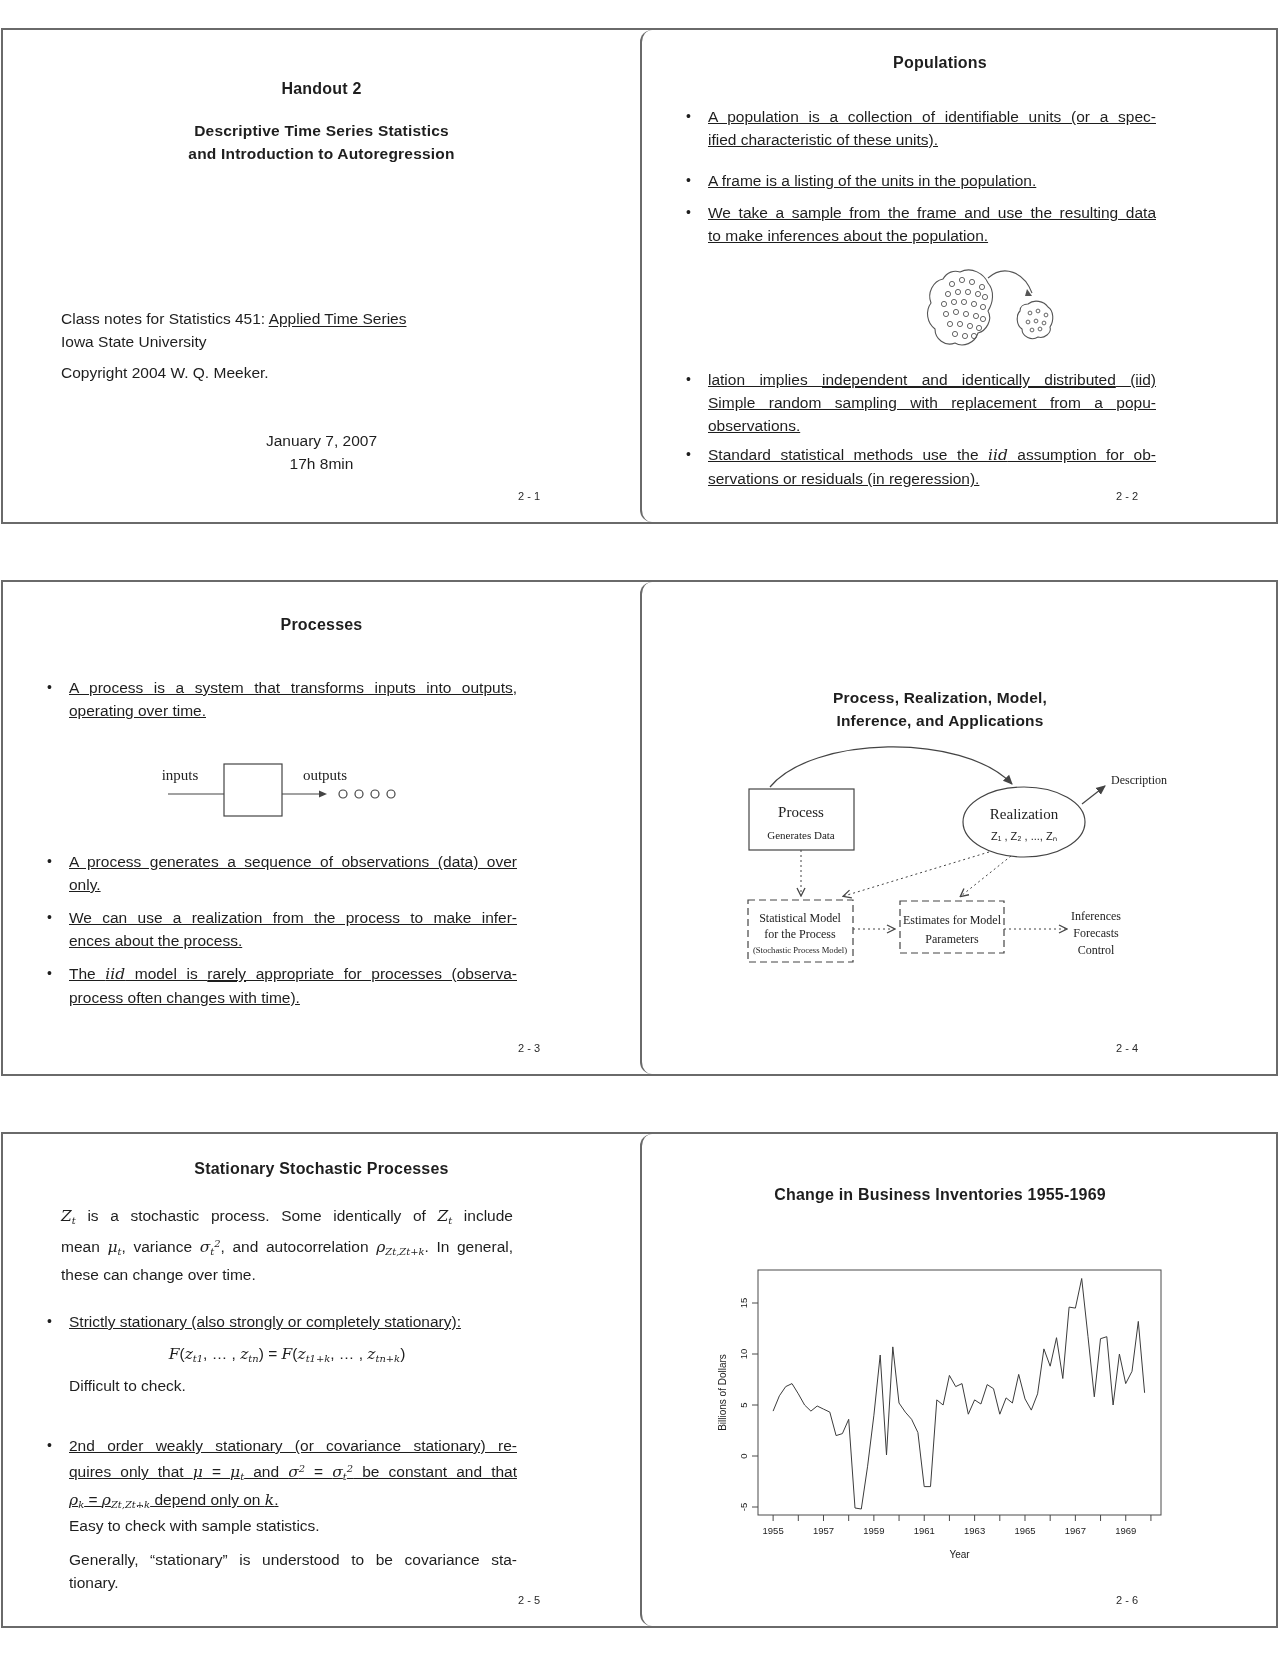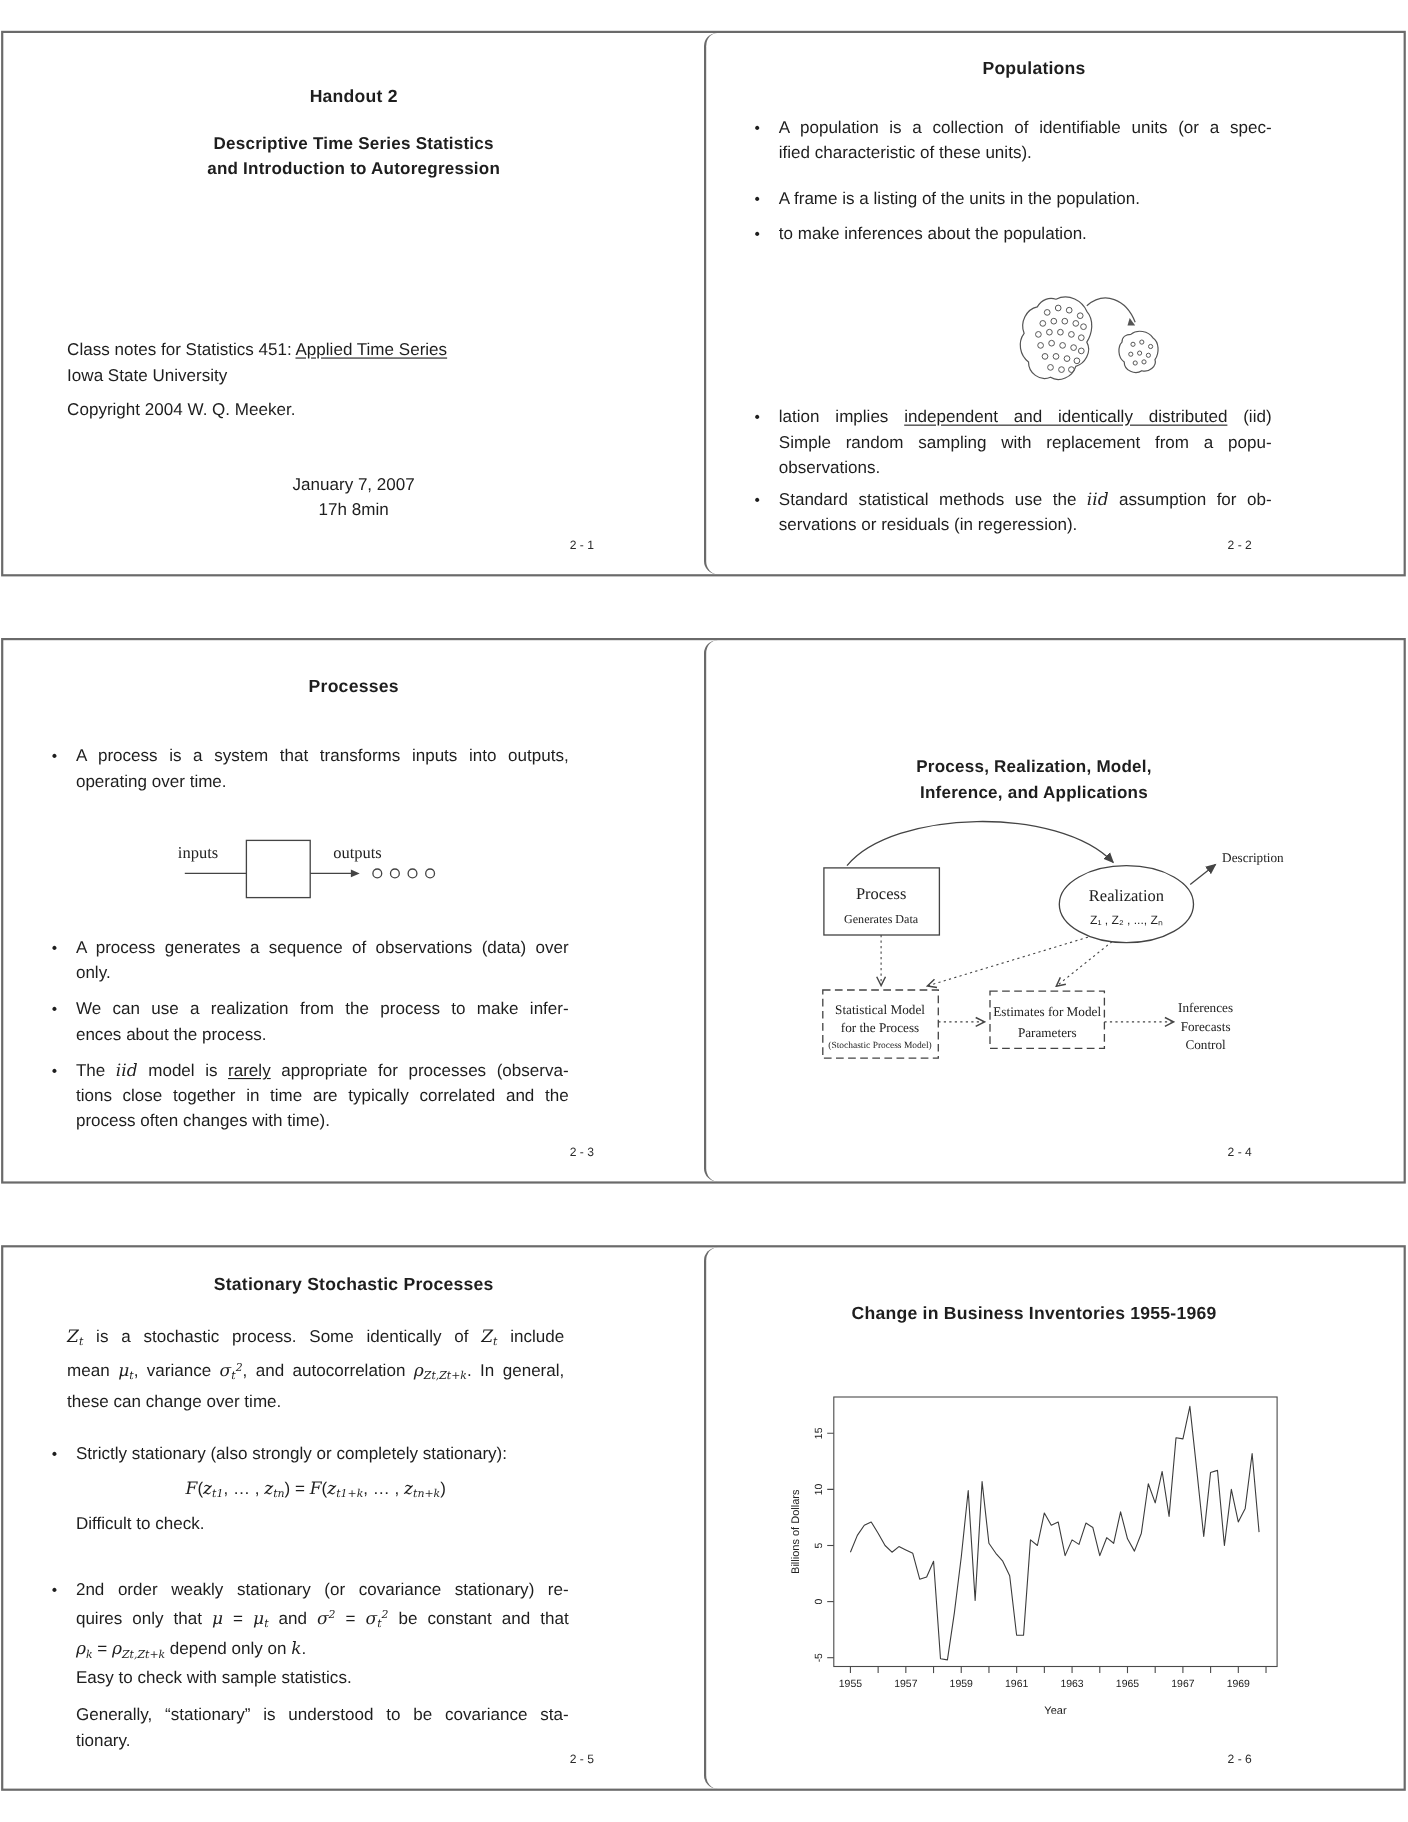--- a/index.html
+++ b/index.html
@@ -13,21 +13,21 @@
   .cell.l{left:0;width:637px;}
   .cell.r{left:637px;width:598px;border-left:2px solid #6a6a6a;box-sizing:border-box;border-radius:12px;}
   .blk{position:absolute;}
   .ctr{width:100%;text-align:center;left:0;}
   .stitle{font-weight:bold;font-size:16px;letter-spacing:.2px;}
   .ln{font-size:15.5px;line-height:23px;}
   .jl{text-align:justify;text-align-last:justify;}
   .ctr .ln{text-align:center;text-align-last:center;}
   .bullet-blk{left:44px;width:470px;display:flex;}
   .dot{width:22px;font-size:14px;line-height:23px;}
-  .bl{flex:1;min-width:0;}
+  .bl{flex:1;min-width:0;text-decoration:underline;}
   .para{left:58px;width:452px;}
   .pageno{font-size:11px;right:100px;top:460px;position:absolute;color:#2a2a2a;}
   .s-u{text-decoration:underline;text-underline-offset:2px;}
   .s-i,.s-m{font-family:"DejaVu Serif",serif;font-style:italic;}
   .s-sub{font-family:"DejaVu Serif",serif;font-style:italic;font-size:64%;vertical-align:-0.3em;}
   .s-sup{font-family:"DejaVu Serif",serif;font-style:italic;font-size:64%;vertical-align:0.5em;}
   svg text{font-family:"Liberation Serif",serif;fill:#222;}
   svg .sans{font-family:"Liberation Sans",sans-serif;}
 </style>
 </head>
@@ -66,20 +66,21 @@
       </div>
     <div class="blk bullet-blk" style="top:139px">
         <span class="dot">•</span>
         <div class="bl">
           <div class="ln"><span>A frame is a listing of the units in the population.</span></div>
         </div>
       </div>
     <div class="blk bullet-blk" style="top:171px">
         <span class="dot">•</span>
         <div class="bl">
+          <div class="ln jl"><span>We take a sample from the frame and use the resulting data</span></div>
           <div class="ln"><span>to make inferences about the population.</span></div>
         </div>
       </div>
 
     <svg class="blk" style="left:280px;top:236px" width="140" height="92" viewBox="0 0 140 92">
       <path d="M38,6 C50,0 62,8 66,17 C73,25 71,37 66,45 C71,54 64,65 56,67 C53,77 41,82 33,77
                C23,81 13,73 13,63 C5,57 3,45 9,37 C5,27 11,15 21,13 C25,6 32,4 38,6 Z" fill="none" stroke="#555" stroke-width="1.1"></path>
       <path d="M106,38 C112,33 122,35 126,41 C132,45 132,55 128,61 C130,67 122,73 116,71
                C110,75 100,71 100,63 C94,59 94,49 98,45 C98,40 102,38 106,38 Z" fill="none" stroke="#555" stroke-width="1.1"></path>
       <path d="M66,12 C82,-2 102,6 110,27" fill="none" stroke="#555" stroke-width="1.1"></path>
@@ -177,21 +178,20 @@
         <span class="dot">•</span>
         <div class="bl">
           <div class="ln jl"><span>We can use a realization from the process to make infer-</span></div>
           <div class="ln"><span>ences about the process.</span></div>
         </div>
       </div>
     <div class="blk bullet-blk" style="top:380px">
         <span class="dot">•</span>
         <div class="bl">
           <div class="ln jl"><span>The </span><span class="s-i">iid</span><span> model is </span><span class="s-u">rarely</span><span> appropriate for processes (observa-</span></div>
-          <div class="ln jl"><span>tions close together in time are typically correlated and the</span></div>
           <div class="ln"><span>process often changes with time).</span></div>
         </div>
       </div>
     <div class="pageno">2 - 3</div>
   </div>
 
   <div class="cell r">
     <div class="blk ctr stitle" style="top:104px">
         <div class="ln"><span>Process, Realization, Model,</span></div>
         <div class="ln"><span>Inference, and Applications</span></div>

